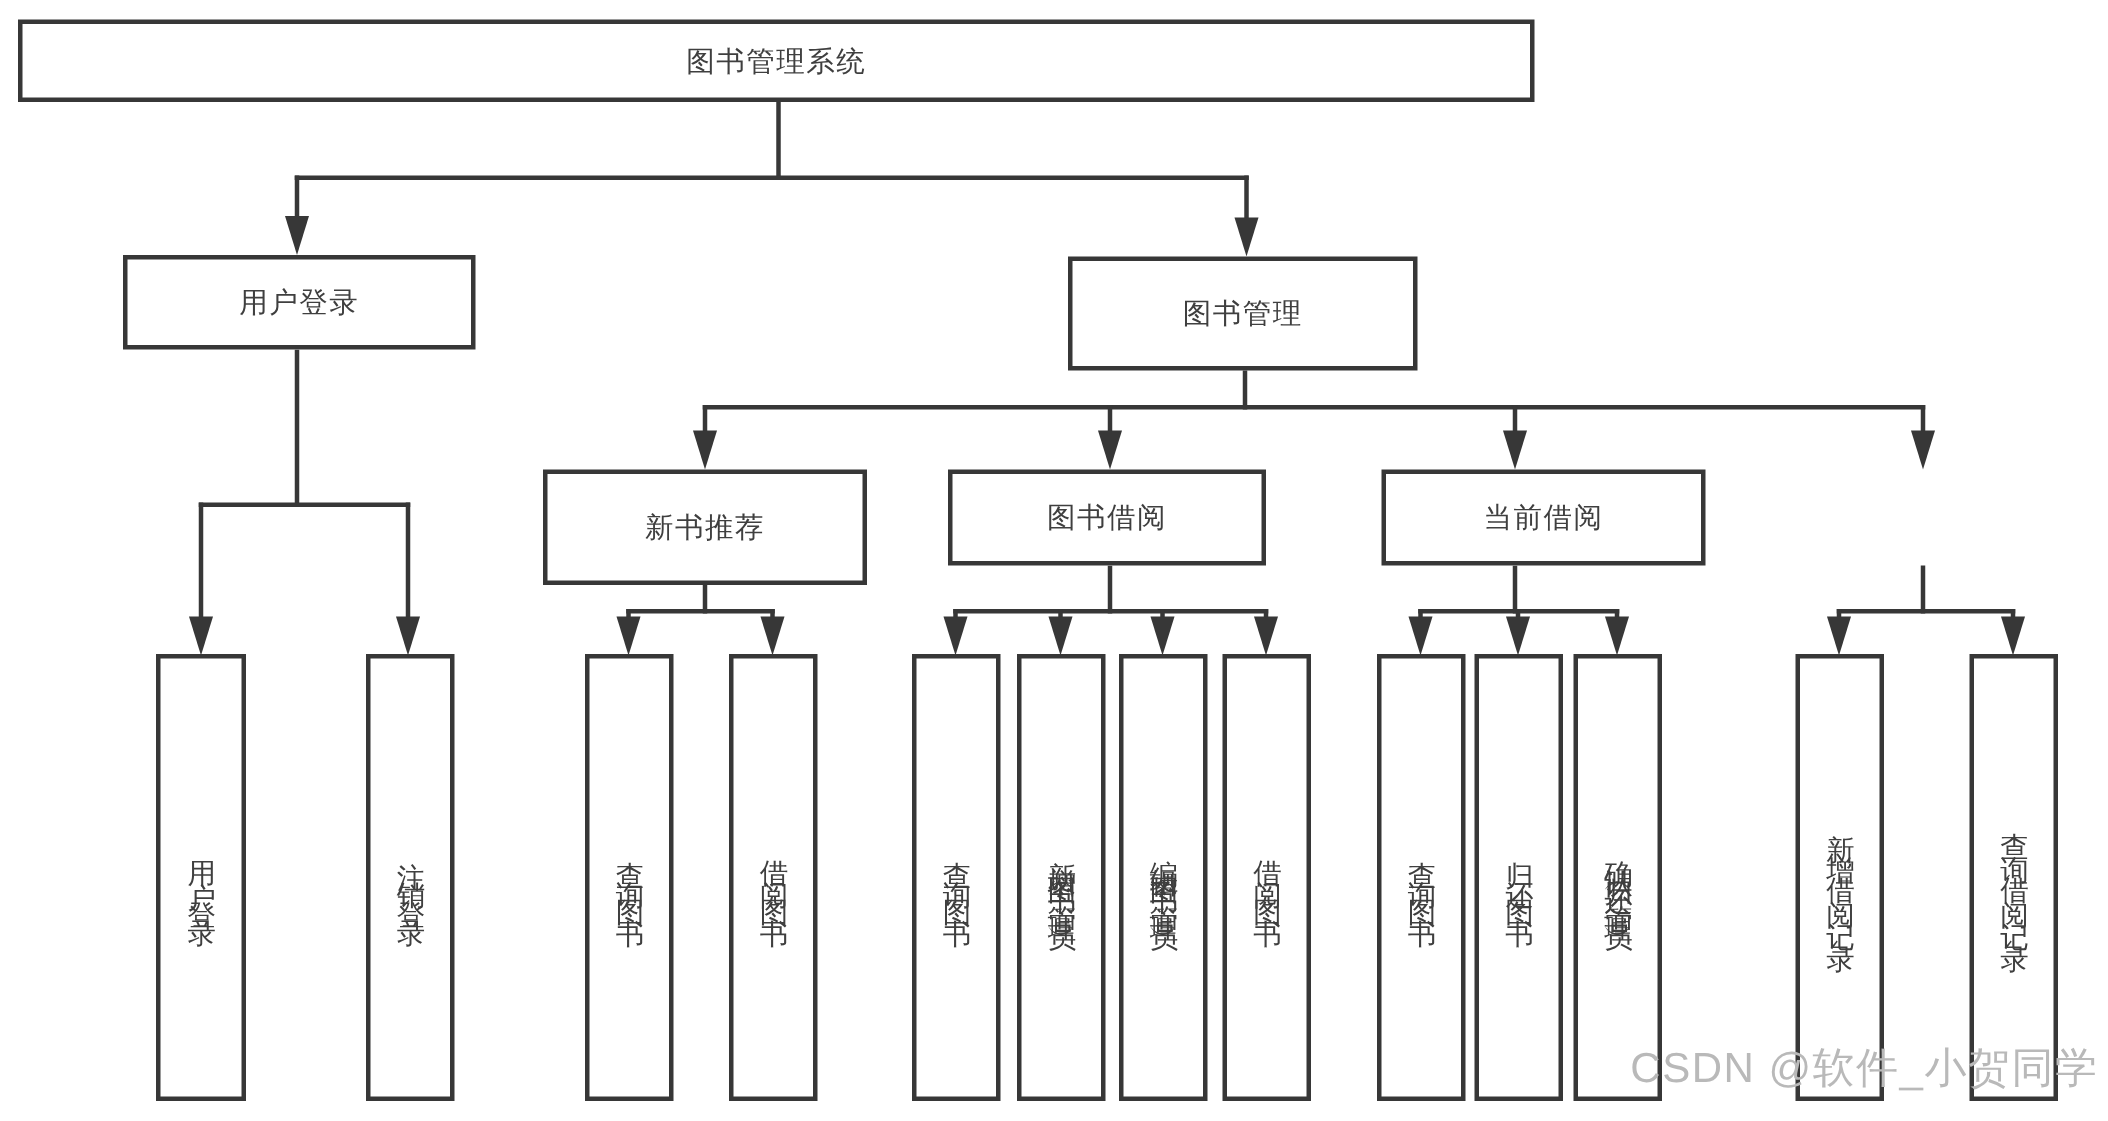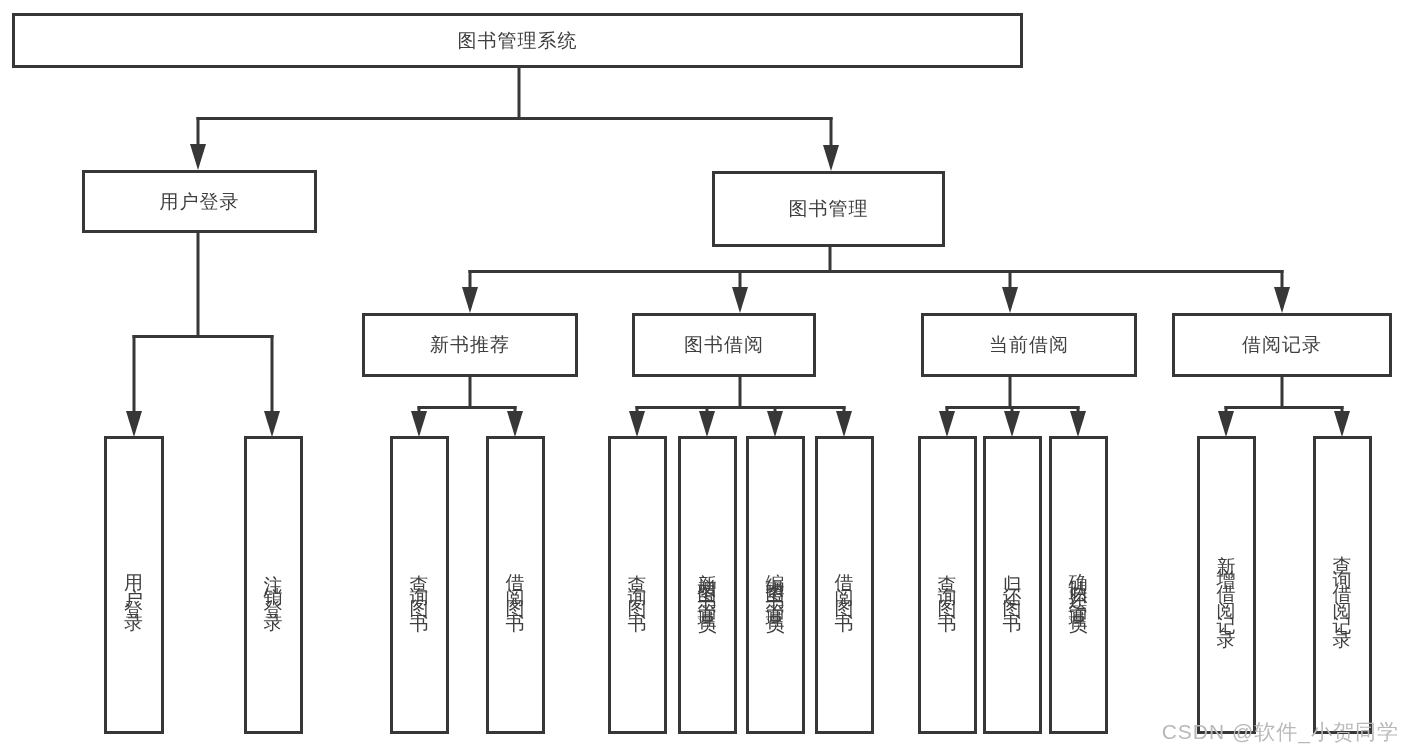--- a/index.html
+++ b/index.html
@@ -36,22 +36,22 @@
     text-orientation: upright;
     font-size: 19px;
     line-height: 1;
   }
   .v4  { letter-spacing: 13px; }
   .v6  { letter-spacing: 15px; }
   .v10 { letter-spacing: 6px; }
   .watermark {
     position: absolute;
     right: 6px;
-    bottom: 1px;
-    font-size: 21px;
+    bottom: 16px;
+    font-size: 28px;
     letter-spacing: 1px;
     color: var(--wm, #b9b9b9);
     white-space: nowrap;
   }
 </style>
 </head>
 <body>
 
 <div class="stage">
 
@@ -121,31 +121,28 @@
     <span>图书管理系统</span>
   </div>
 
   <div class="node hbox" style="left:82px; top:170px; width:235px; height:63px;">
     <span>用户登录</span>
   </div>
   <div class="node hbox" style="left:712px; top:171px; width:233px; height:76px;">
     <span>图书管理</span>
   </div>
 
-  <div class="node hbox" style="left:362px; top:313px; width:216px; height:64px;">
+  <div class="node hbox" style="left:362px; top:313px; width:216px; height:77px;">
     <span>新书推荐</span>
   </div>
-  <div class="node hbox" style="left:632px; top:313px; width:184px; height:64px;">
+  <div class="node hbox" style="left:632px; top:313px; width:212px; height:64px;">
     <span>图书借阅</span>
   </div>
   <div class="node hbox" style="left:921px; top:313px; width:216px; height:64px;">
     <span>当前借阅</span>
-  </div>
-  <div class="node hbox" style="left:1172px; top:313px; width:220px; height:64px;">
-    <span>借阅记录</span>
   </div>
 
   <div class="node" style="left:104px; top:436px; width:60px; height:298px;">
     <span class="vtext v4">用户登录</span>
   </div>
   <div class="node" style="left:244px; top:436px; width:59px; height:298px;">
     <span class="vtext v4">注销登录</span>
   </div>
 
   <div class="node" style="left:390px; top:436px; width:59px; height:298px;">

